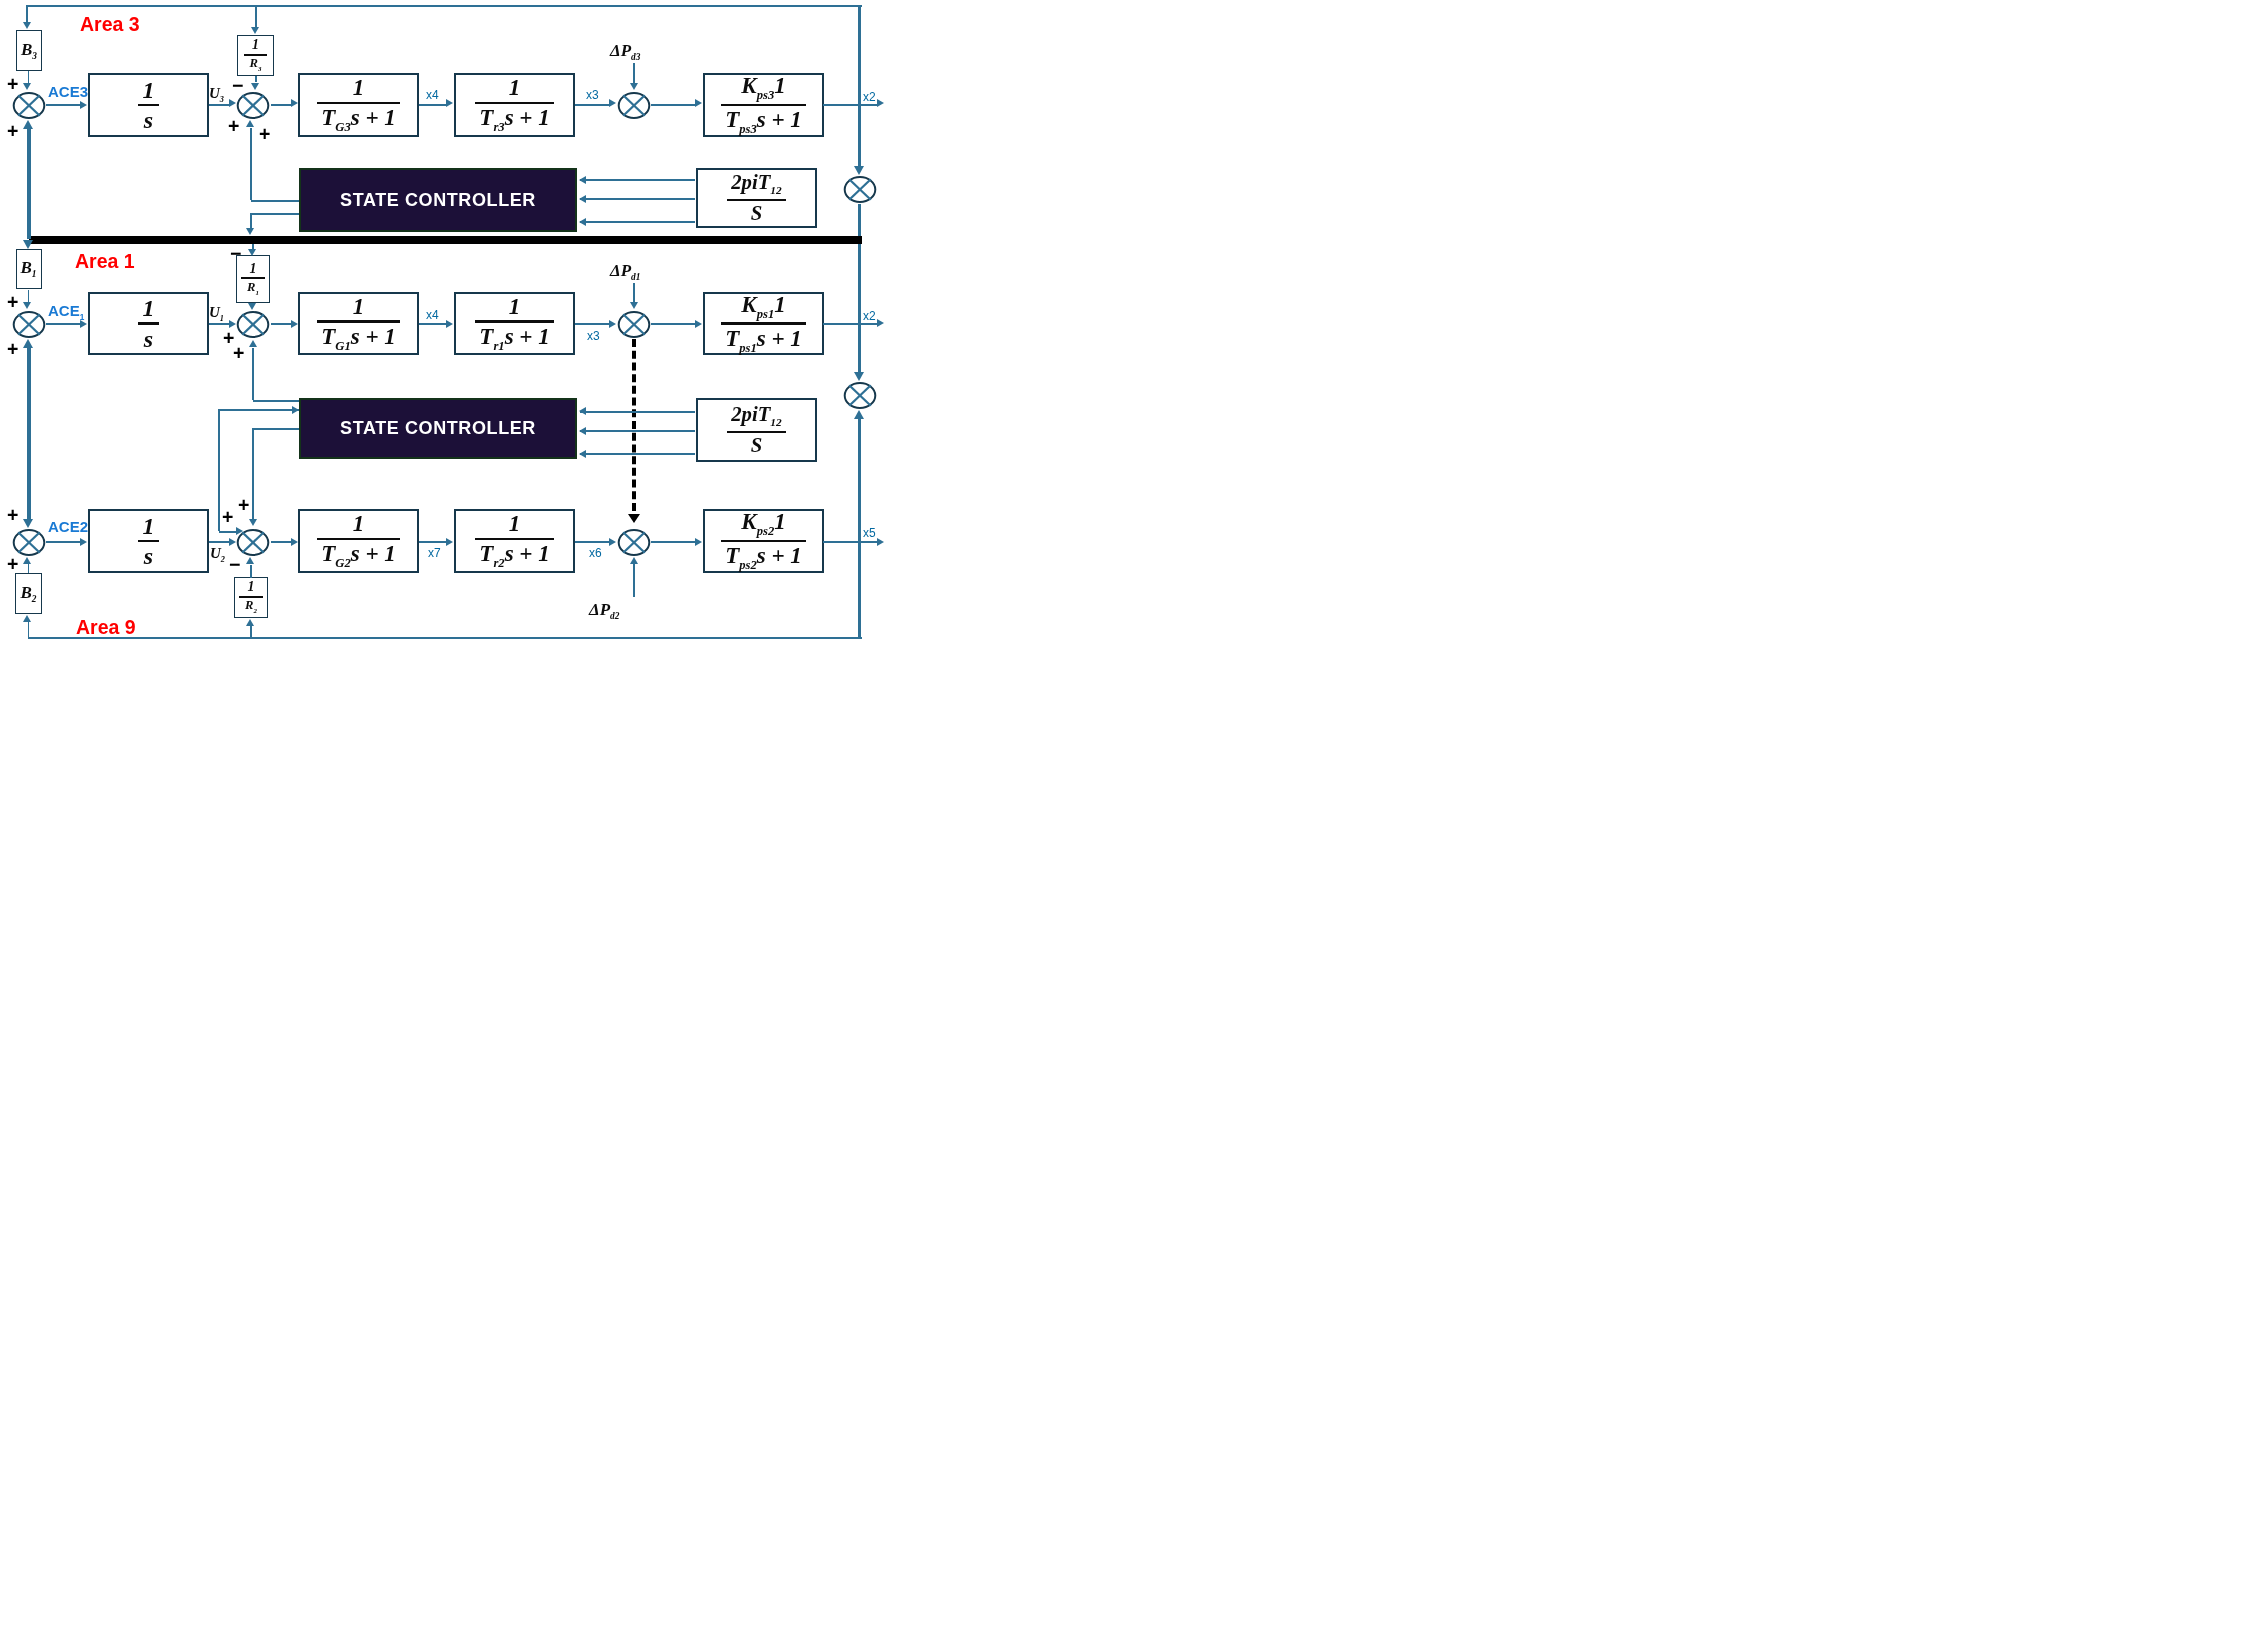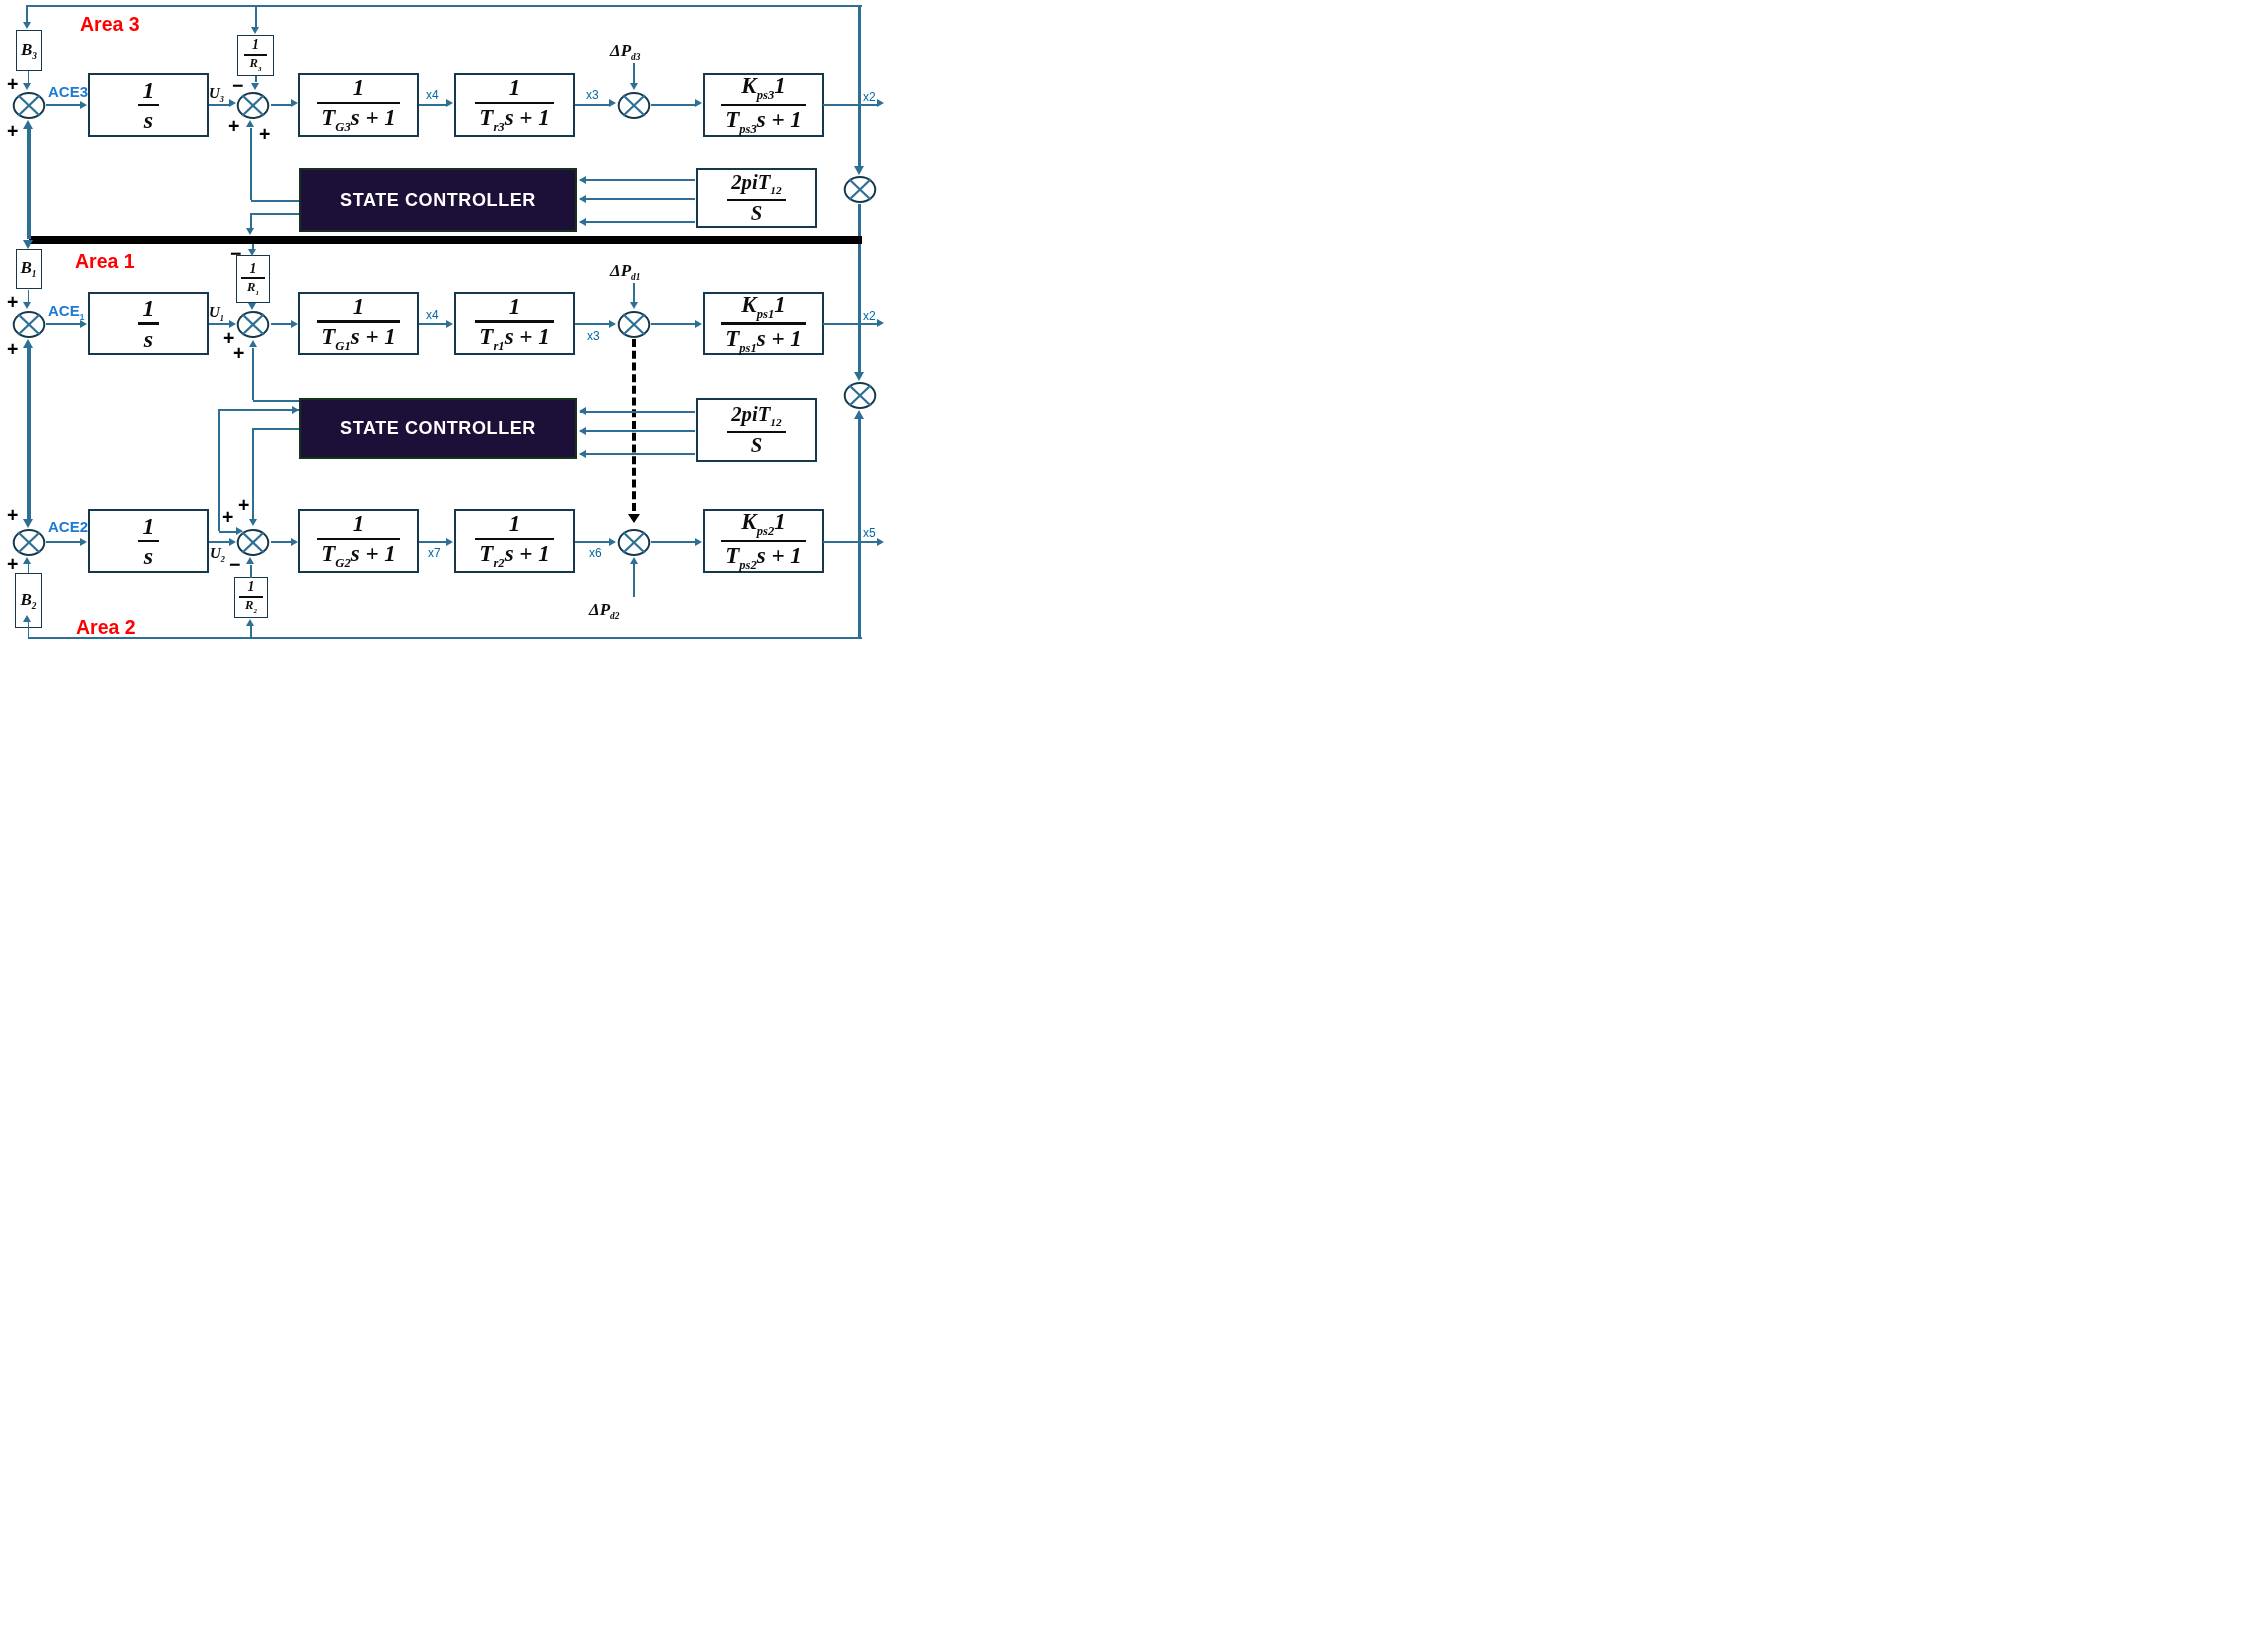--- a/index.html
+++ b/index.html
@@ -340,36 +340,36 @@
   <svg class="junc" style="left:843px;top:381px" viewBox="0 0 60 50">
       <ellipse cx="30" cy="25" rx="27" ry="22" fill="#fff" stroke="#16384c" stroke-width="3.5"></ellipse>
       <line x1="11" y1="7" x2="49" y2="43" stroke="#2e7095" stroke-width="4"></line>
       <line x1="49" y1="7" x2="11" y2="43" stroke="#2e7095" stroke-width="4"></line>
     </svg>
 
   <div class="ah au big" style="left:23px;top:339px"></div>
   <div class="vl" style="left:27px;top:348px;width:4px;height:171px"></div>
   <div class="ah ad big" style="left:23px;top:519px"></div>
 
-  <div class="t area-title" style="left:76px;top:616px">Area 2</div>
+  <div class="t area-title" style="left:76px;top:616px">Area 9</div>
 
   <div class="t sign" style="left:6.9px;top:506px">+</div>
   <div class="t sign" style="left:6.9px;top:555px">+</div>
 
   <svg class="junc" style="left:11.5px;top:528px" viewBox="0 0 60 50">
       <ellipse cx="30" cy="25" rx="27" ry="22" fill="#fff" stroke="#16384c" stroke-width="3.5"></ellipse>
       <line x1="11" y1="7" x2="49" y2="43" stroke="#2e7095" stroke-width="4"></line>
       <line x1="49" y1="7" x2="11" y2="43" stroke="#2e7095" stroke-width="4"></line>
     </svg>
 
   <div class="t ace" style="left:48px;top:518px"><span>ACE2</span><sub></sub></div>
   <div class="hl" style="left:46px;top:541px;width:34px;height:2.3px"></div>
   <div class="ah ar" style="left:80px;top:538px"></div>
 
-  <div class="block" style="left:15px;top:573px;width:27px;height:55px;border-width:1.7px">
+  <div class="block" style="left:15px;top:573px;width:27px;height:41px;border-width:1.7px">
     <span class="bbox"><span>B</span><sub>2</sub></span>
   </div>
   <div class="ah au" style="left:23px;top:557px"></div>
   <div class="vl" style="left:27.6px;top:564px;width:1.7px;height:9.2px"></div>
   <div class="ah au" style="left:23px;top:615px"></div>
   <div class="vl" style="left:27.6px;top:622px;width:1.7px;height:15px"></div>
 
   <div class="block" style="left:88px;top:509px;width:121px;height:64px">
     <div class="frac fz-int">
         <span class="num">1</span>

